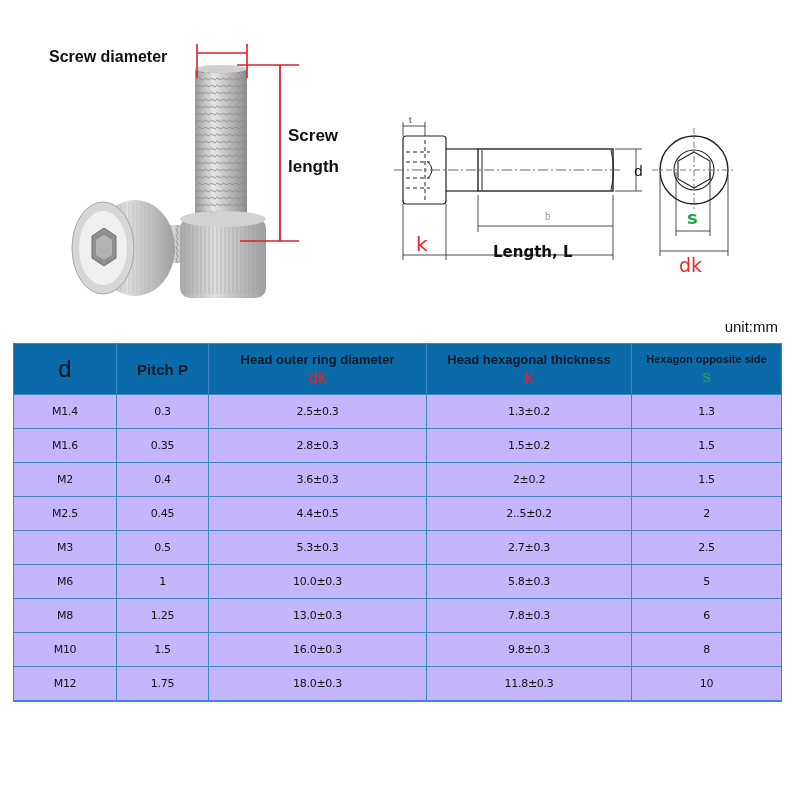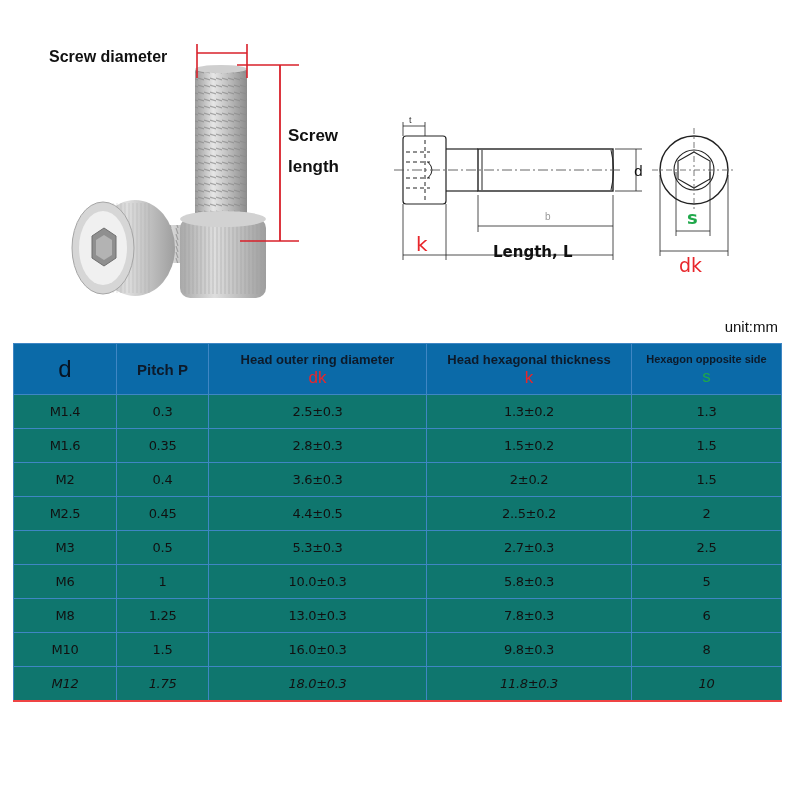--- a/index.html
+++ b/index.html
@@ -29,22 +29,22 @@
   table.spec { position: absolute; left: 13px; top: 343px; width: 768px; border-collapse: collapse; table-layout: fixed; }
   table.spec th, table.spec td { border: 1px solid #3f86c4; text-align: center; }
   table.spec thead th { background: #0b6aa8; color: #0d1a2a; height: 51px; vertical-align: middle; padding: 0; font-weight: bold; }
   table.spec thead th .sub { display: block; font-size: 17px; font-weight: normal; line-height: 18px; margin-top: 2px; }
   th.col-d { font-size: 24px; font-weight: normal !important; color: #071322 !important; }
   th.col-p { font-size: 15px; }
   th.col-dk, th.col-k { font-size: 13px; line-height: 15px; }
   th.col-s { font-size: 11px; line-height: 14px; }
   .c-red { color: #e8262b; }
   .c-green { color: #1fa84a; }
-  table.spec tbody td { height: 34px; font-size: 13px; color: #111; background: #0f766e; font-family: "DejaVu Sans", sans-serif; letter-spacing: -0.3px; }
-  table.spec tbody tr:last-child td { border-bottom: 2px solid #ef4444; font-style: italic; }
+  table.spec tbody td { height: 34px; font-size: 11px; color: #111; background: #c4b5fd; font-family: "DejaVu Sans", sans-serif; letter-spacing: -0.3px; }
+  table.spec tbody tr:last-child td { border-bottom: 2px solid #3b82f6; }
 </style>
 </head>
 <body>
 
 <div class="photo">
   <svg width="380" height="310" viewBox="0 0 380 310">
     <defs>
       <linearGradient id="shaft" x1="0" x2="1" y1="0" y2="0">
         <stop offset="0" stop-color="#9a9a9a"></stop>
         <stop offset="0.35" stop-color="#e6e6e6"></stop>

